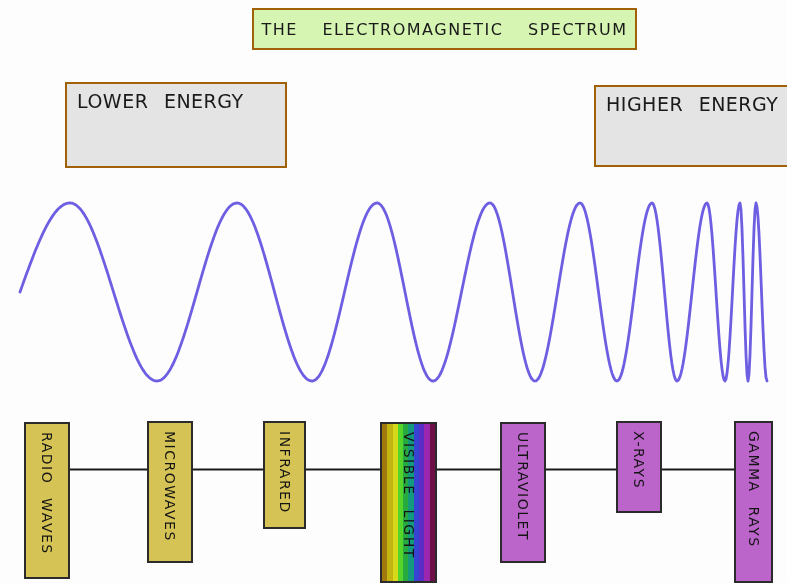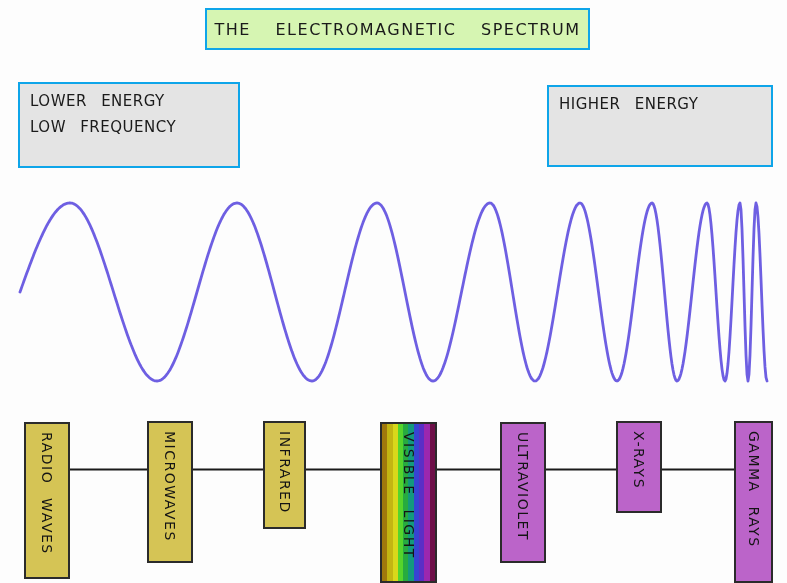--- a/index.html
+++ b/index.html
@@ -2,29 +2,29 @@
 <html><head>
 <meta charset="utf-8">
 <style>
   html,body{margin:0;padding:0;background:#fff;}
   #stage{
     position:relative; width:787px; height:583px; overflow:hidden;
     background:#fdfdfd;
     font-family:"DejaVu Sans", sans-serif;
     color:#1a1a1a;
   }
-  .box{position:absolute; box-sizing:border-box; border:2px solid #0ea5e9;}
+  .box{position:absolute; box-sizing:border-box; border:2px solid #a16207;margin-left:47px;}
   
   #title-box{
     left:205px; top:8px; width:385px; height:42px;
     display:flex; align-items:center; justify-content:center;
     font-size:16px; letter-spacing:1.5px; word-spacing:18px;
   }
   
-  .legend{padding:4px 0 0 10px; font-size:15px; letter-spacing:.5px; word-spacing:9px;}
+  .legend{padding:4px 0 0 10px; font-size:19px; letter-spacing:.5px; word-spacing:9px;}
   .legend .line{line-height:26px; white-space:nowrap;}
   #legend-left{left:18px; top:82px; width:222px; height:86px;}
   #legend-right{left:547px; top:85px; width:226px; height:82px;}
   #legend-right .line:first-child{text-align:left;}
   
   #wave-svg{position:absolute; left:0; top:0; z-index:1;}
   
   .band{
     position:absolute; z-index:2;
     display:flex; align-items:flex-start; justify-content:center;
@@ -47,21 +47,20 @@
 <body>
 
 <div id="stage">
 
   <div class="box" id="title-box" style="background: rgb(214, 245, 178);">
     <span>THE ELECTROMAGNETIC SPECTRUM</span>
   </div>
 
   <div class="box legend" id="legend-left" style="background: rgb(228, 228, 228);">
     <div class="line">LOWER ENERGY</div>
-    <div class="line">LOW FREQUENCY</div>
   </div>
 
   <div class="box legend" id="legend-right" style="background: rgb(228, 228, 228);">
     <div class="line">HIGHER ENERGY</div>
   </div>
 
   <svg id="wave-svg" width="787" height="583">
     <line x1="69" y1="469.5" x2="736" y2="469.5" stroke-width="2" stroke="#1a1a1a"></line>
     <path fill="none" stroke-width="2.8" stroke-linecap="round" stroke-linejoin="round" stroke="#6e5fe2" d="M20.0 292.0L21.0 289.2L22.0 286.4L23.0 283.6L24.0 280.8L25.0 278.1L26.0 275.3L27.0 272.6L28.0 269.9L29.0 267.2L30.0 264.5L31.0 261.9L32.0 259.2L33.0 256.7L34.0 254.1L35.0 251.6L36.0 249.1L37.0 246.7L38.0 244.3L39.0 242.0L40.0 239.7L41.0 237.5L42.0 235.3L43.0 233.1L44.0 231.1L45.0 229.1L46.0 227.1L47.0 225.2L48.0 223.4L49.0 221.7L50.0 220.0L51.0 218.4L52.0 216.9L53.0 215.4L54.0 214.0L55.0 212.7L56.0 211.5L57.0 210.3L58.0 209.2L59.0 208.3L60.0 207.4L61.0 206.5L62.0 205.8L63.0 205.1L64.0 204.6L65.0 204.1L66.0 203.7L67.0 203.4L68.0 203.2L69.0 203.0L70.0 203.0L71.0 203.1L72.0 203.2L73.0 203.5L74.0 203.9L75.0 204.4L76.0 205.1L77.0 205.8L78.0 206.7L79.0 207.7L80.0 208.7L81.0 209.9L82.0 211.2L83.0 212.6L84.0 214.1L85.0 215.7L86.0 217.4L87.0 219.2L88.0 221.1L89.0 223.1L90.0 225.2L91.0 227.4L92.0 229.6L93.0 232.0L94.0 234.4L95.0 236.9L96.0 239.4L97.0 242.1L98.0 244.7L99.0 247.5L100.0 250.3L101.0 253.2L102.0 256.1L103.0 259.1L104.0 262.1L105.0 265.1L106.0 268.2L107.0 271.3L108.0 274.4L109.0 277.6L110.0 280.8L111.0 284.0L112.0 287.2L113.0 290.4L114.0 293.6L115.0 296.8L116.0 300.0L117.0 303.2L118.0 306.4L119.0 309.6L120.0 312.7L121.0 315.8L122.0 318.9L123.0 321.9L124.0 324.9L125.0 327.9L126.0 330.8L127.0 333.7L128.0 336.5L129.0 339.3L130.0 341.9L131.0 344.6L132.0 347.1L133.0 349.6L134.0 352.0L135.0 354.4L136.0 356.6L137.0 358.8L138.0 360.9L139.0 362.9L140.0 364.8L141.0 366.6L142.0 368.3L143.0 369.9L144.0 371.4L145.0 372.8L146.0 374.1L147.0 375.3L148.0 376.3L149.0 377.3L150.0 378.2L151.0 378.9L152.0 379.6L153.0 380.1L154.0 380.5L155.0 380.8L156.0 380.9L157.0 381.0L158.0 380.9L159.0 380.7L160.0 380.4L161.0 379.9L162.0 379.3L163.0 378.5L164.0 377.7L165.0 376.6L166.0 375.5L167.0 374.2L168.0 372.8L169.0 371.3L170.0 369.7L171.0 367.9L172.0 366.0L173.0 364.0L174.0 361.9L175.0 359.7L176.0 357.4L177.0 354.9L178.0 352.4L179.0 349.8L180.0 347.1L181.0 344.3L182.0 341.4L183.0 338.5L184.0 335.5L185.0 332.4L186.0 329.3L187.0 326.1L188.0 322.8L189.0 319.5L190.0 316.2L191.0 312.8L192.0 309.4L193.0 305.9L194.0 302.5L195.0 299.0L196.0 295.5L197.0 292.0L198.0 288.5L199.0 285.0L200.0 281.5L201.0 278.1L202.0 274.6L203.0 271.2L204.0 267.8L205.0 264.5L206.0 261.2L207.0 257.9L208.0 254.7L209.0 251.6L210.0 248.5L211.0 245.5L212.0 242.6L213.0 239.7L214.0 236.9L215.0 234.2L216.0 231.6L217.0 229.1L218.0 226.6L219.0 224.3L220.0 222.1L221.0 220.0L222.0 218.0L223.0 216.1L224.0 214.3L225.0 212.7L226.0 211.2L227.0 209.8L228.0 208.5L229.0 207.4L230.0 206.3L231.0 205.5L232.0 204.7L233.0 204.1L234.0 203.6L235.0 203.3L236.0 203.1L237.0 203.0L238.0 203.1L239.0 203.3L240.0 203.7L241.0 204.2L242.0 204.9L243.0 205.8L244.0 206.8L245.0 208.0L246.0 209.2L247.0 210.7L248.0 212.3L249.0 214.0L250.0 215.9L251.0 217.9L252.0 220.0L253.0 222.3L254.0 224.6L255.0 227.1L256.0 229.7L257.0 232.4L258.0 235.3L259.0 238.2L260.0 241.2L261.0 244.3L262.0 247.5L263.0 250.8L264.0 254.1L265.0 257.5L266.0 261.0L267.0 264.5L268.0 268.1L269.0 271.7L270.0 275.3L271.0 279.0L272.0 282.7L273.0 286.4L274.0 290.1L275.0 293.9L276.0 297.6L277.0 301.3L278.0 305.0L279.0 308.7L280.0 312.3L281.0 315.9L282.0 319.5L283.0 323.0L284.0 326.5L285.0 329.9L286.0 333.2L287.0 336.5L288.0 339.7L289.0 342.8L290.0 345.8L291.0 348.7L292.0 351.6L293.0 354.3L294.0 356.9L295.0 359.4L296.0 361.7L297.0 364.0L298.0 366.1L299.0 368.1L300.0 370.0L301.0 371.7L302.0 373.3L303.0 374.8L304.0 376.0L305.0 377.2L306.0 378.2L307.0 379.1L308.0 379.8L309.0 380.3L310.0 380.7L311.0 380.9L312.0 381.0L313.0 380.9L314.0 380.6L315.0 380.1L316.0 379.3L317.0 378.4L318.0 377.3L319.0 376.0L320.0 374.4L321.0 372.7L322.0 370.8L323.0 368.7L324.0 366.4L325.0 364.0L326.0 361.4L327.0 358.6L328.0 355.7L329.0 352.6L330.0 349.4L331.0 346.0L332.0 342.6L333.0 339.0L334.0 335.3L335.0 331.4L336.0 327.5L337.0 323.6L338.0 319.5L339.0 315.4L340.0 311.2L341.0 307.0L342.0 302.7L343.0 298.4L344.0 294.2L345.0 289.8L346.0 285.6L347.0 281.3L348.0 277.0L349.0 272.8L350.0 268.6L351.0 264.5L352.0 260.4L353.0 256.5L354.0 252.6L355.0 248.7L356.0 245.0L357.0 241.4L358.0 238.0L359.0 234.6L360.0 231.4L361.0 228.3L362.0 225.4L363.0 222.6L364.0 220.0L365.0 217.6L366.0 215.3L367.0 213.2L368.0 211.3L369.0 209.6L370.0 208.0L371.0 206.7L372.0 205.6L373.0 204.7L374.0 203.9L375.0 203.4L376.0 203.1L377.0 203.0L378.0 203.1L379.0 203.6L380.0 204.3L381.0 205.2L382.0 206.5L383.0 208.0L384.0 209.8L385.0 211.8L386.0 214.1L387.0 216.6L388.0 219.4L389.0 222.4L390.0 225.6L391.0 229.1L392.0 232.7L393.0 236.5L394.0 240.5L395.0 244.6L396.0 248.9L397.0 253.4L398.0 257.9L399.0 262.6L400.0 267.4L401.0 272.2L402.0 277.1L403.0 282.0L404.0 287.0L405.0 292.0L406.0 297.0L407.0 302.0L408.0 306.9L409.0 311.8L410.0 316.6L411.0 321.4L412.0 326.1L413.0 330.6L414.0 335.1L415.0 339.4L416.0 343.5L417.0 347.5L418.0 351.3L419.0 354.9L420.0 358.4L421.0 361.6L422.0 364.6L423.0 367.4L424.0 369.9L425.0 372.2L426.0 374.2L427.0 376.0L428.0 377.5L429.0 378.8L430.0 379.7L431.0 380.4L432.0 380.9L433.0 381.0L434.0 380.9L435.0 380.5L436.0 379.8L437.0 378.8L438.0 377.6L439.0 376.2L440.0 374.5L441.0 372.5L442.0 370.3L443.0 367.8L444.0 365.1L445.0 362.2L446.0 359.1L447.0 355.8L448.0 352.3L449.0 348.6L450.0 344.7L451.0 340.7L452.0 336.5L453.0 332.2L454.0 327.8L455.0 323.2L456.0 318.6L457.0 313.8L458.0 309.1L459.0 304.2L460.0 299.3L461.0 294.5L462.0 289.5L463.0 284.7L464.0 279.8L465.0 274.9L466.0 270.2L467.0 265.4L468.0 260.8L469.0 256.2L470.0 251.8L471.0 247.5L472.0 243.3L473.0 239.3L474.0 235.4L475.0 231.7L476.0 228.2L477.0 224.9L478.0 221.8L479.0 218.9L480.0 216.2L481.0 213.7L482.0 211.5L483.0 209.5L484.0 207.8L485.0 206.4L486.0 205.2L487.0 204.2L488.0 203.5L489.0 203.1L490.0 203.0L491.0 203.2L492.0 203.9L493.0 204.9L494.0 206.4L495.0 208.4L496.0 210.7L497.0 213.4L498.0 216.5L499.0 220.0L500.0 223.8L501.0 228.0L502.0 232.4L503.0 237.2L504.0 242.2L505.0 247.5L506.0 253.0L507.0 258.7L508.0 264.5L509.0 270.5L510.0 276.5L511.0 282.7L512.0 288.9L513.0 295.1L514.0 301.3L515.0 307.5L516.0 313.5L517.0 319.5L518.0 325.3L519.0 331.0L520.0 336.5L521.0 341.8L522.0 346.8L523.0 351.6L524.0 356.0L525.0 360.2L526.0 364.0L527.0 367.5L528.0 370.6L529.0 373.3L530.0 375.6L531.0 377.6L532.0 379.1L533.0 380.1L534.0 380.8L535.0 381.0L536.0 380.8L537.0 380.1L538.0 379.1L539.0 377.6L540.0 375.6L541.0 373.3L542.0 370.6L543.0 367.5L544.0 364.0L545.0 360.2L546.0 356.0L547.0 351.6L548.0 346.8L549.0 341.8L550.0 336.5L551.0 331.0L552.0 325.3L553.0 319.5L554.0 313.5L555.0 307.5L556.0 301.3L557.0 295.1L558.0 288.9L559.0 282.7L560.0 276.5L561.0 270.5L562.0 264.5L563.0 258.7L564.0 253.0L565.0 247.5L566.0 242.2L567.0 237.2L568.0 232.4L569.0 228.0L570.0 223.8L571.0 220.0L572.0 216.5L573.0 213.4L574.0 210.7L575.0 208.4L576.0 206.4L577.0 204.9L578.0 203.9L579.0 203.2L580.0 203.0L581.0 203.3L582.0 204.3L583.0 205.9L584.0 208.1L585.0 210.9L586.0 214.3L587.0 218.3L588.0 222.8L589.0 227.7L590.0 233.2L591.0 239.1L592.0 245.3L593.0 251.9L594.0 258.8L595.0 265.9L596.0 273.2L597.0 280.7L598.0 288.2L599.0 295.8L600.0 303.3L601.0 310.8L602.0 318.1L603.0 325.2L604.0 332.1L605.0 338.7L606.0 344.9L607.0 350.8L608.0 356.3L609.0 361.2L610.0 365.7L611.0 369.7L612.0 373.1L613.0 375.9L614.0 378.1L615.0 379.7L616.0 380.7L617.0 381.0L618.0 380.6L619.0 379.6L620.0 377.8L621.0 375.3L622.0 372.2L623.0 368.4L624.0 364.0L625.0 359.0L626.0 353.5L627.0 347.5L628.0 341.0L629.0 334.2L630.0 327.0L631.0 319.5L632.0 311.8L633.0 303.9L634.0 296.0L635.0 288.0L636.0 280.1L637.0 272.2L638.0 264.5L639.0 257.0L640.0 249.8L641.0 243.0L642.0 236.5L643.0 230.5L644.0 225.0L645.0 220.0L646.0 215.6L647.0 211.8L648.0 208.7L649.0 206.2L650.0 204.4L651.0 203.4L652.0 203.0L653.0 203.7L654.0 205.8L655.0 209.2L656.0 214.0L657.0 220.0L658.0 227.1L659.0 235.3L660.0 244.3L661.0 254.1L662.0 264.5L663.0 275.3L664.0 286.4L665.0 297.6L666.0 308.7L667.0 319.5L668.0 329.9L669.0 339.7L670.0 348.7L671.0 356.9L672.0 364.0L673.0 370.0L674.0 374.8L675.0 378.2L676.0 380.3L677.0 381.0L678.0 380.5L679.0 379.1L680.0 376.6L681.0 373.3L682.0 369.1L683.0 364.0L684.0 358.1L685.0 351.6L686.0 344.3L687.0 336.5L688.0 328.2L689.0 319.5L690.0 310.5L691.0 301.3L692.0 292.0L693.0 282.7L694.0 273.5L695.0 264.5L696.0 255.8L697.0 247.5L698.0 239.7L699.0 232.4L700.0 225.9L701.0 220.0L702.0 214.9L703.0 210.7L704.0 207.4L705.0 204.9L706.0 203.5L707.0 203.0L708.0 204.4L709.0 208.4L710.0 214.9L711.0 223.8L712.0 234.8L713.0 247.5L714.0 261.6L715.0 276.5L716.0 292.0L717.0 307.5L718.0 322.4L719.0 336.5L720.0 349.2L721.0 360.2L722.0 369.1L723.0 375.6L724.0 379.6L725.0 381.0L726.0 379.1L727.0 373.3L728.0 364.0L729.0 351.6L730.0 336.5L731.0 319.5L732.0 301.3L733.0 282.7L734.0 264.5L735.0 247.5L736.0 232.4L737.0 220.0L738.0 210.7L739.0 204.9L740.0 203.0L741.0 209.8L742.0 229.1L743.0 257.9L744.0 292.0L745.0 326.1L746.0 354.9L747.0 374.2L748.0 381.0L749.0 374.2L750.0 354.9L751.0 326.1L752.0 292.0L753.0 257.9L754.0 229.1L755.0 209.8L756.0 203.0L757.0 206.6L758.0 217.1L759.0 233.7L760.0 255.0L761.0 279.3L762.0 304.7L763.0 329.0L764.0 350.3L765.0 366.9L766.0 377.4L767.0 381.0"></path>
   </svg>

